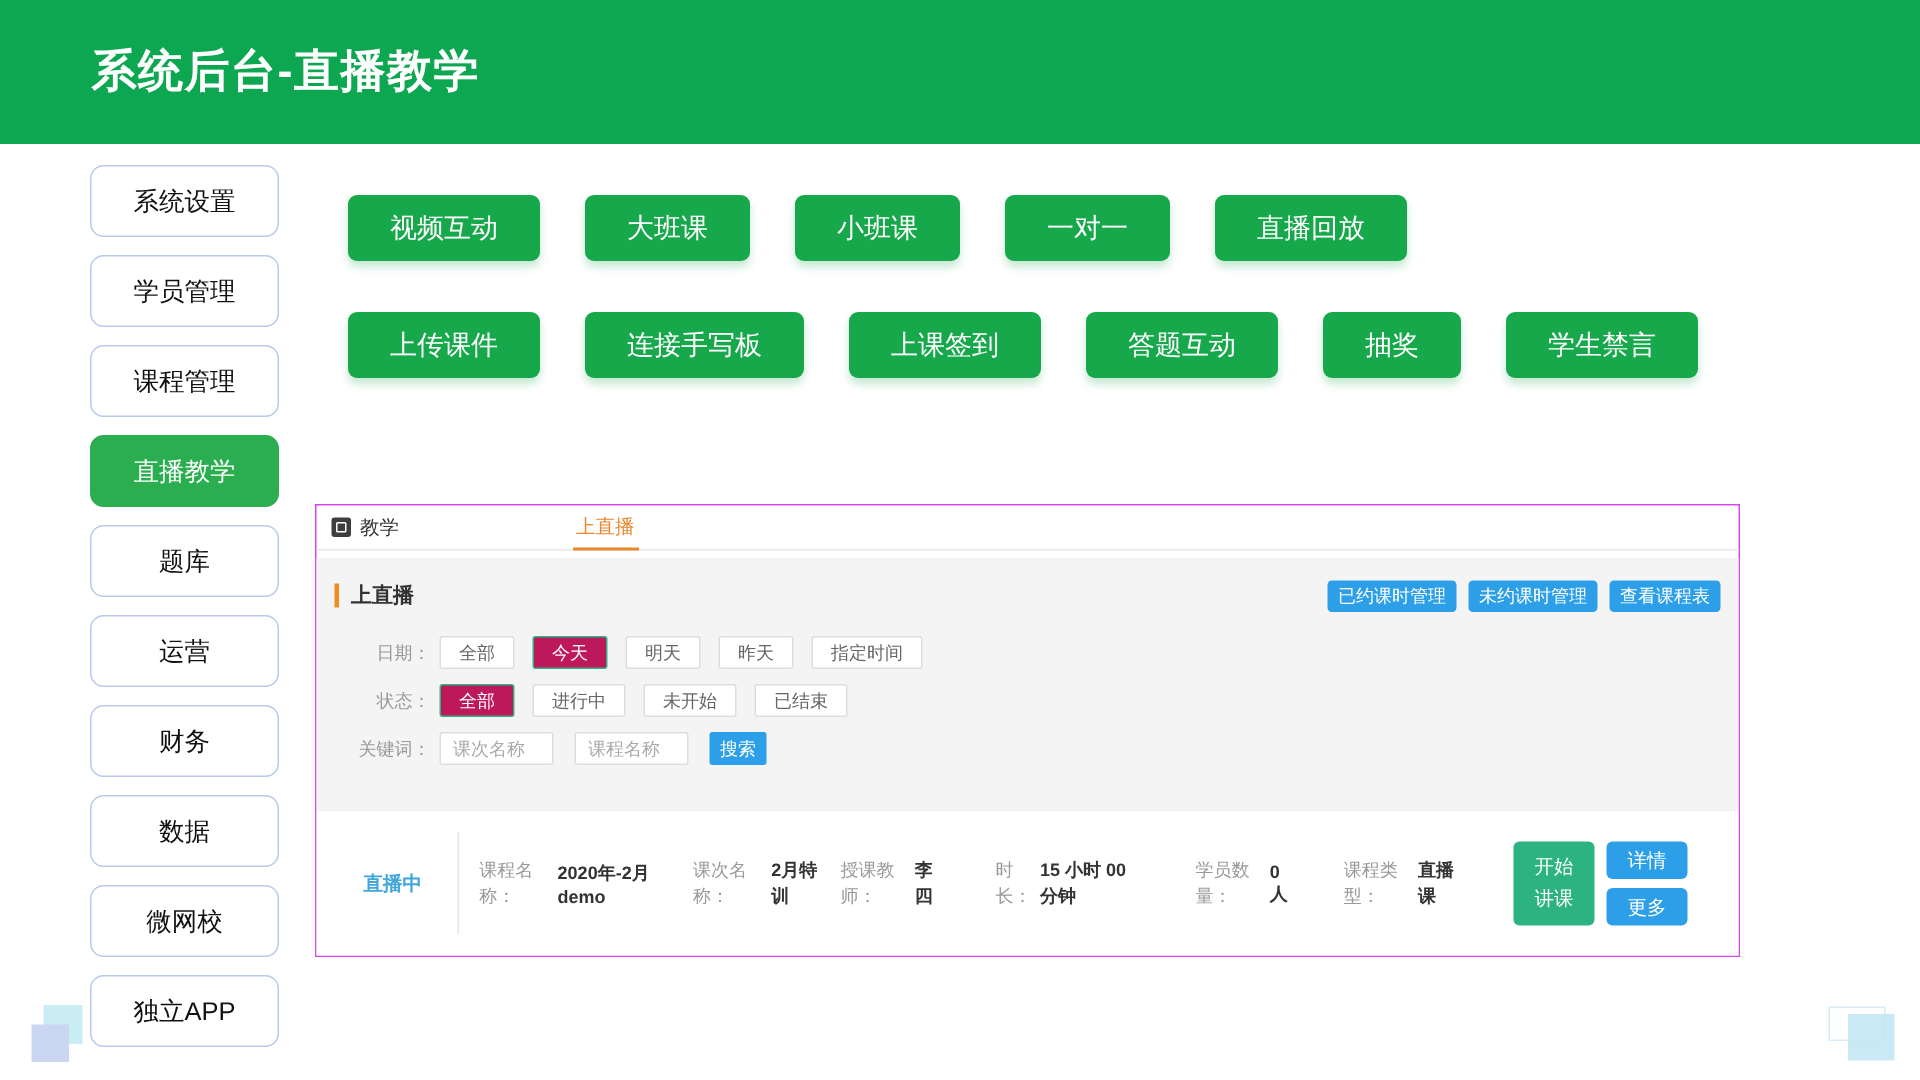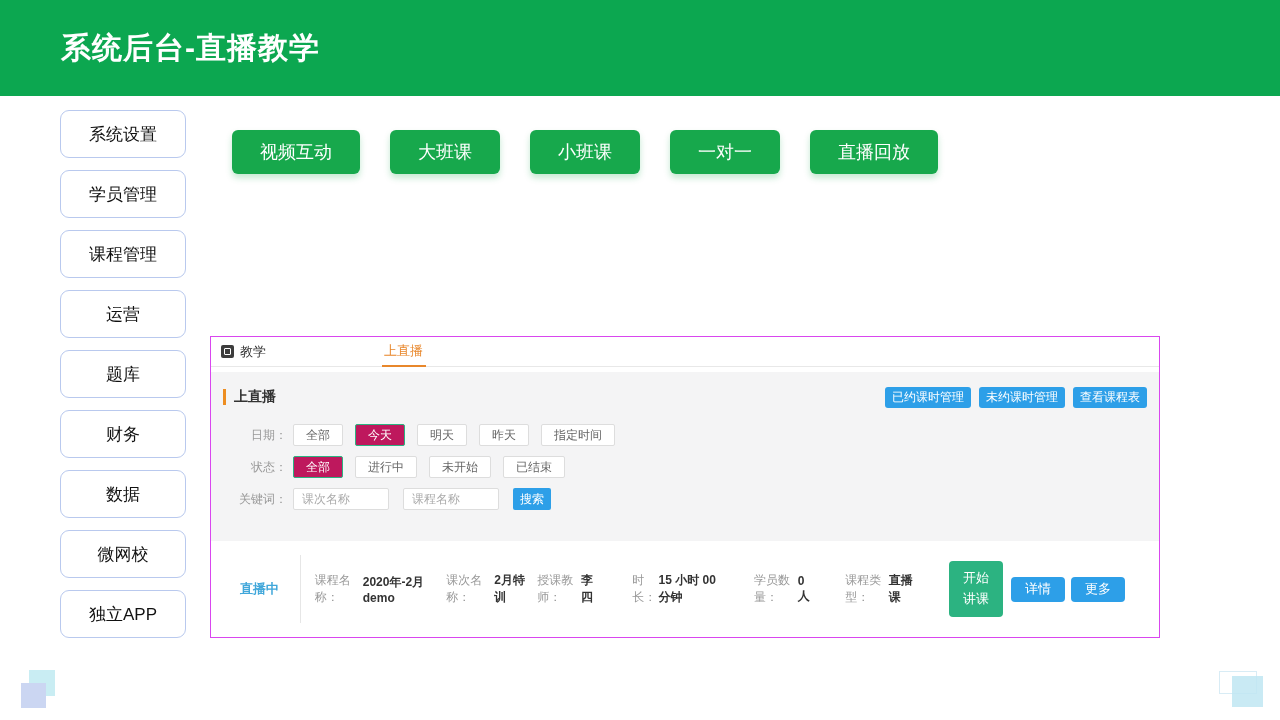--- a/index.html
+++ b/index.html
@@ -48,41 +48,41 @@
   .spacer { flex:1; }
   .hdr-btn { height:21px; padding:0 7px; margin-left:8px; background:#2D9FE8; color:#fff;
     border:none; border-radius:3px; font-size:12px; cursor:pointer; white-space:nowrap; }
 
   .filter-row { display:flex; align-items:center; margin:10px 0 0 14px; height:22px; }
   .filter-label { width:62px; text-align:right; color:#999; font-size:12px; margin-right:6px; }
   .opt-btn { height:22px; padding:0 12px; margin-right:12px; background:#fff;
     border:1px solid #ddd; border-radius:2px; font-size:12px; color:#666; cursor:pointer;
     white-space:nowrap; }
   .opt-btn.selected { background:#be185d; border-color:#2CB381; color:#fff; }
-  .kw-input { width:96px; height:22px; border:1px solid #ddd; border-radius:2px;
+  .kw-input { width:76px; height:22px; border:1px solid #ddd; border-radius:2px;
     padding:0 8px; font-size:12px; color:#333; margin-right:14px; background:#fff; }
   .kw-input::placeholder { color:#aaa; }
   .search-btn { width:38px; height:22px; background:#2D9FE8; color:#fff; border:none;
     border-radius:2px; font-size:12px; cursor:pointer; }
 
   .course-row { height:96px; display:flex; align-items:center; padding:0 22px;
     background:#fff; }
   .live-status { width:66px; text-align:center; color:#41A7DA; font-size:13px;
     font-weight:bold; }
   .vdivider { width:1px; height:68px; background:#e6e6e6; margin:0 14px; }
   .course-info { display:flex; flex-direction:row; gap:9px; }
   .info-line { display:flex; align-items:center; }
   .f-label { color:#999; font-size:12px; }
   .f-value { color:#333; font-size:12px; font-weight:bold; }
   .meta-pair { margin-right:34px; display:flex; align-items:center; }
   .actions { display:flex; align-items:center; gap:8px; margin-right:12px; }
   .start-btn { width:54px; height:56px; background:#2CB381; border:none; border-radius:4px;
     color:#fff; font-size:13px; line-height:1.6; padding:4px 12px; cursor:pointer;
     word-break:break-all; }
-  .mini-col { display:flex; flex-direction:row; gap:6px; }
+  .mini-col { display:flex; flex-direction:column; gap:6px; }
   .mini-btn { width:54px; height:25px; background:#2D9FE8; border:none; border-radius:4px;
     color:#fff; font-size:13px; cursor:pointer; }
 
   
   .deco { position:absolute; }
   .deco-l-cyan  { left:29px;  top:670px; width:26px; height:26px; background:#C9EDF3; }
   .deco-l-lav   { left:21px;  top:683px; width:25px; height:25px; background:#CBD6F2; }
   .deco-r-white { left:1219px; top:671px; width:38px; height:23px; background:#fff;
     border:1px solid #d8ecf5; }
   .deco-r-cyan  { left:1232px; top:676px; width:31px; height:31px; background:#BFE6F2;
@@ -94,35 +94,44 @@
 <div class="stage">
 
   <div class="header">
     <h1>系统后台-直播教学</h1>
   </div>
 
   <div class="sidebar">
     <div class="side-btn">系统设置</div>
     <div class="side-btn">学员管理</div>
     <div class="side-btn">课程管理</div>
+    <div class="side-btn active">直播教学</div>
+    <div class="side-btn">题库</div>
     <div class="side-btn">运营</div>
-    <div class="side-btn">题库</div>
     <div class="side-btn">财务</div>
     <div class="side-btn">数据</div>
     <div class="side-btn">微网校</div>
     <div class="side-btn">独立APP</div>
   </div>
 
   <div class="features">
     <div class="feat-row">
       <button class="feat-btn">视频互动</button>
       <button class="feat-btn">大班课</button>
       <button class="feat-btn">小班课</button>
       <button class="feat-btn">一对一</button>
       <button class="feat-btn">直播回放</button>
+    </div>
+    <div class="feat-row">
+      <button class="feat-btn">上传课件</button>
+      <button class="feat-btn">连接手写板</button>
+      <button class="feat-btn">上课签到</button>
+      <button class="feat-btn">答题互动</button>
+      <button class="feat-btn">抽奖</button>
+      <button class="feat-btn">学生禁言</button>
     </div>
   </div>
 
   <div class="panel">
 
     <div class="tabbar">
       <span class="mod-icon">
           <i></i>
         </span>
       <span class="mod-label">教学</span>

